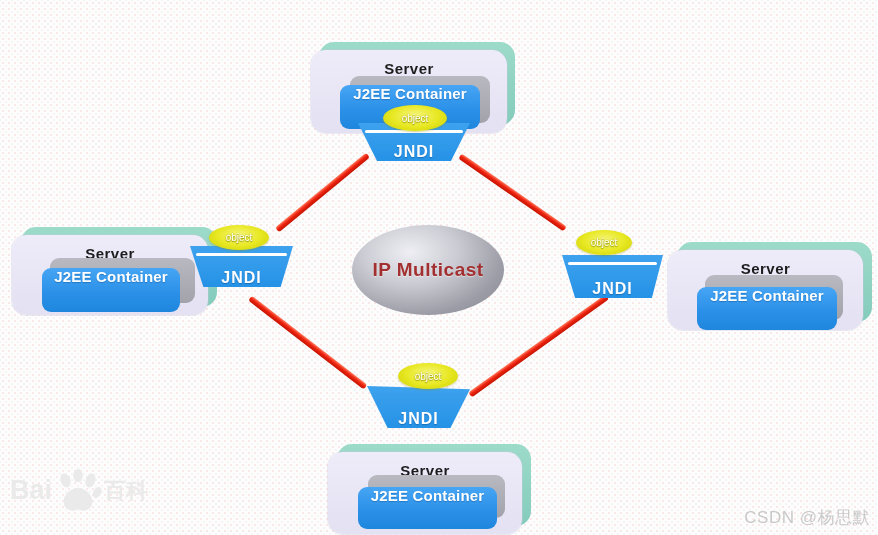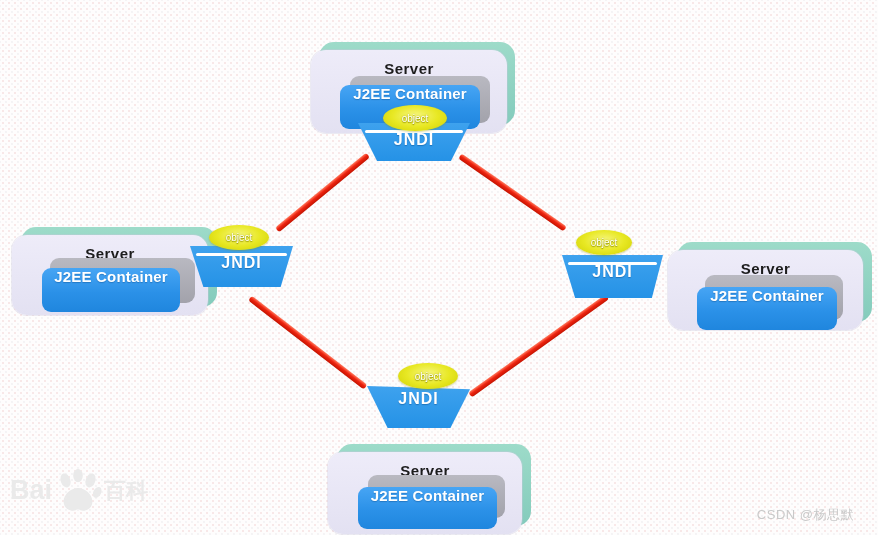--- a/index.html
+++ b/index.html
@@ -73,21 +73,21 @@
   .sg-left   .container-box{ left:30px; top:41px; width:138px; height:44px; }
   .sg-right  .gray-shadow{ left:37px; top:33px; width:138px; height:45px; }
   .sg-right  .container-box{ left:29px; top:45px; width:140px; height:43px; }
   .sg-bottom .gray-shadow{ left:40px; top:31px; width:137px; height:43px; }
   .sg-bottom .container-box{ left:30px; top:43px; width:139px; height:42px; }
 
   
   .funnel{
     position:absolute;
     background:linear-gradient(180deg,#3ea2ee 0%,#2592e6 100%);
-    display:flex; align-items:flex-start; justify-content:center;
+    display:flex; align-items:flex-end; justify-content:center;
   }
   .funnel-label{
     color:#fff; font-size:16px; font-weight:bold; letter-spacing:1px;
     padding-top:8px; text-shadow:0 1px 1px rgba(0,60,120,0.4);
   }
   .funnel-rim{
     position:absolute; top:7px; left:6%; width:88%; height:3px;
     background:#ffffff; border-radius:2px;
   }
   .fn-top   { left:358px; top:123px; width:112px; height:38px;
@@ -131,22 +131,22 @@
   
   .baidu-mark{
     position:absolute; left:10px; top:466px; display:flex; align-items:flex-end;
     color:#eaeaea; user-select:none;
   }
   .baidu-prefix{ font-size:27px; font-weight:bold; line-height:1; padding-bottom:8px; }
   .baidu-paw{ width:48px; height:48px; margin:0 2px -2px 2px; }
   .baidu-paw *{ fill:#eaeaea; }
   .baidu-suffix{ font-size:22px; font-weight:bold; line-height:1; padding-bottom:10px; }
   .csdn-mark{
-    position:absolute; right:24px; top:506px;
-    font-size:13px; color:#c9c9c9; letter-spacing:0.5px;
+    position:absolute; right:8px; top:506px;
+    font-size:17px; color:#c9c9c9; letter-spacing:0.5px;
   }
 </style>
 </head>
 <body>
 
 <div class="stage">
 
   <div class="link link-tl"></div>
   <div class="link link-tr"></div>
   <div class="link link-bl"></div>
@@ -220,20 +220,23 @@
   </div>
 
   <div class="funnel fn-right">
     <div class="funnel-rim"></div>
     <div class="funnel-label">JNDI</div>
   </div>
   <div class="object-chip ob-right">
     <span>object</span>
   </div>
 
+  <div class="multicast">
+    <div class="multicast-label">IP Multicast</div>
+  </div>
 
   <div class="baidu-mark">
     <span class="baidu-prefix">Bai</span>
     <svg class="baidu-paw" viewBox="0 0 100 100" aria-hidden="true">
       <ellipse cx="24" cy="30" rx="10" ry="15" transform="rotate(-18 24 30)"></ellipse>
       <ellipse cx="50" cy="20" rx="10" ry="14"></ellipse>
       <ellipse cx="76" cy="30" rx="10" ry="15" transform="rotate(18 76 30)"></ellipse>
       <ellipse cx="90" cy="55" rx="8" ry="12" transform="rotate(28 90 55)"></ellipse>
       <path d="M50 46 C32 46 16 64 21 80 C25 93 42 97 50 89 C58 97 75 93 79 80 C84 64 68 46 50 46 Z"></path>
     </svg>

